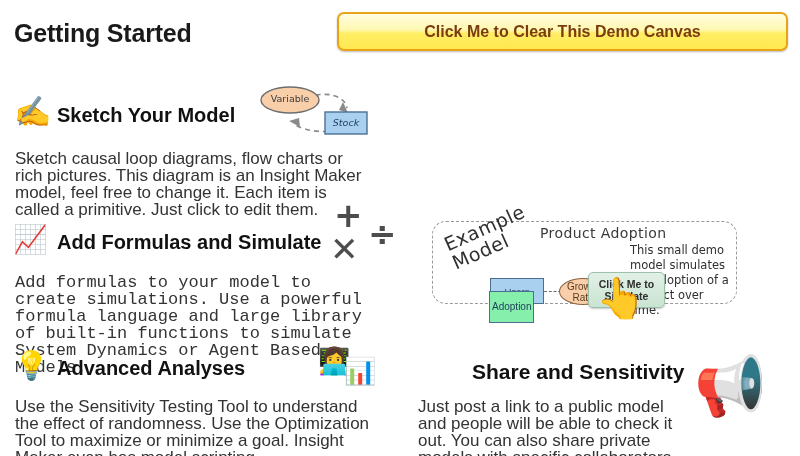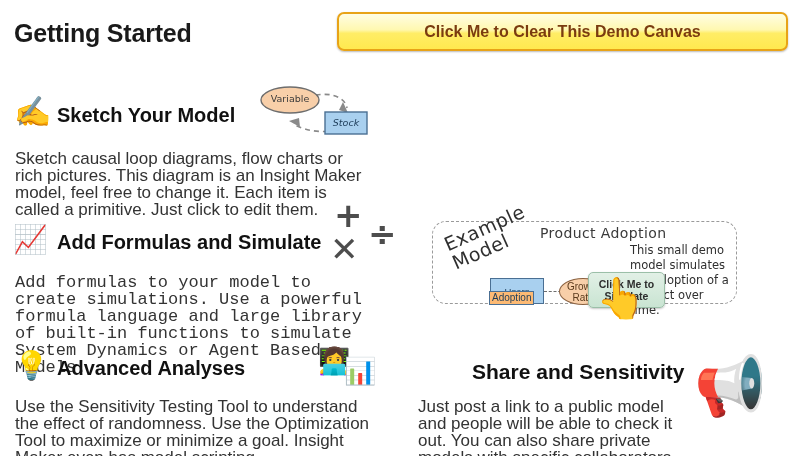--- a/index.html
+++ b/index.html
@@ -153,23 +153,23 @@
     display: flex;
     align-items: center;
     justify-content: center;
     font-size: 9.5px;
     color: #1d3c59;
   }
   #adoption-flow-label {
     position: absolute;
     left: 489px;
     top: 291px;
-    background: #fdba74;
+    background: #86efac;
     border: 1px solid #4a6f93;
-    padding: 0 2px;
+    padding: 9px 2px;
     font-size: 10px;
     color: #1d3c59;
     line-height: 12px;
   }
   #flow-pipe {
     position: absolute;
     left: 544px;
     top: 291px;
     width: 22px;
     height: 0;

